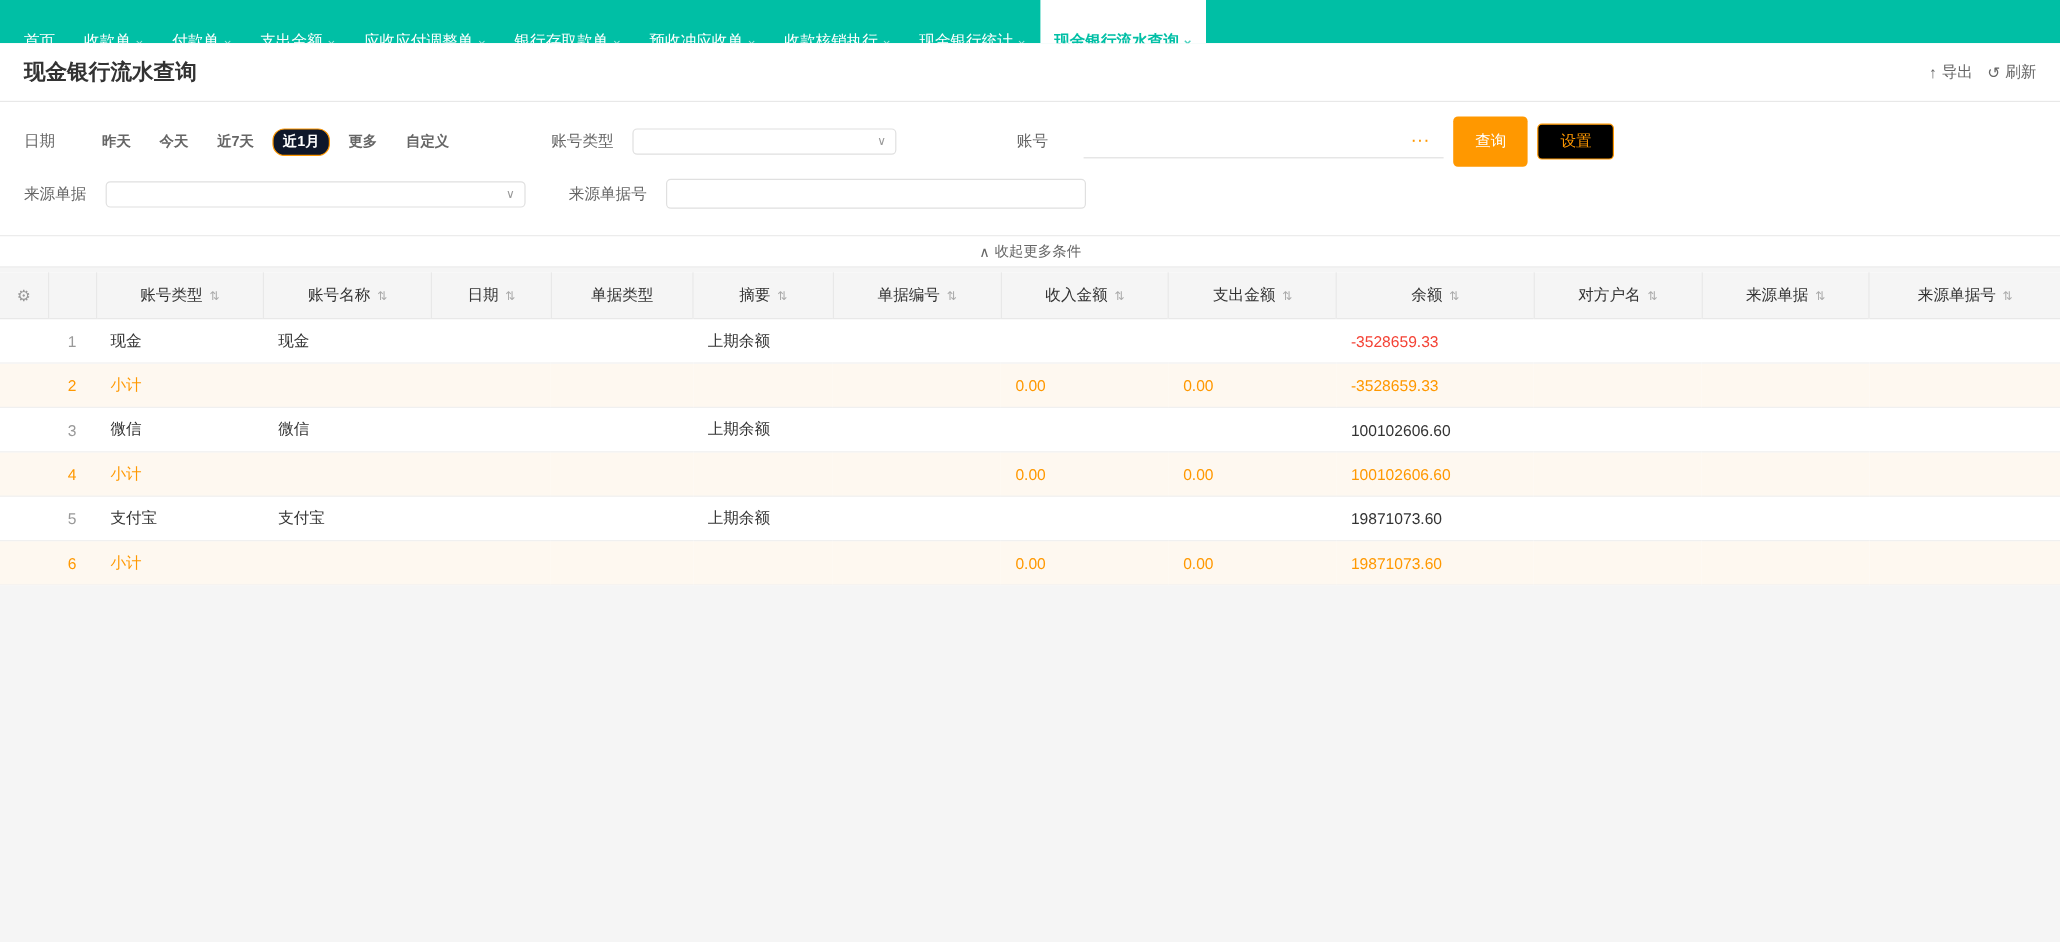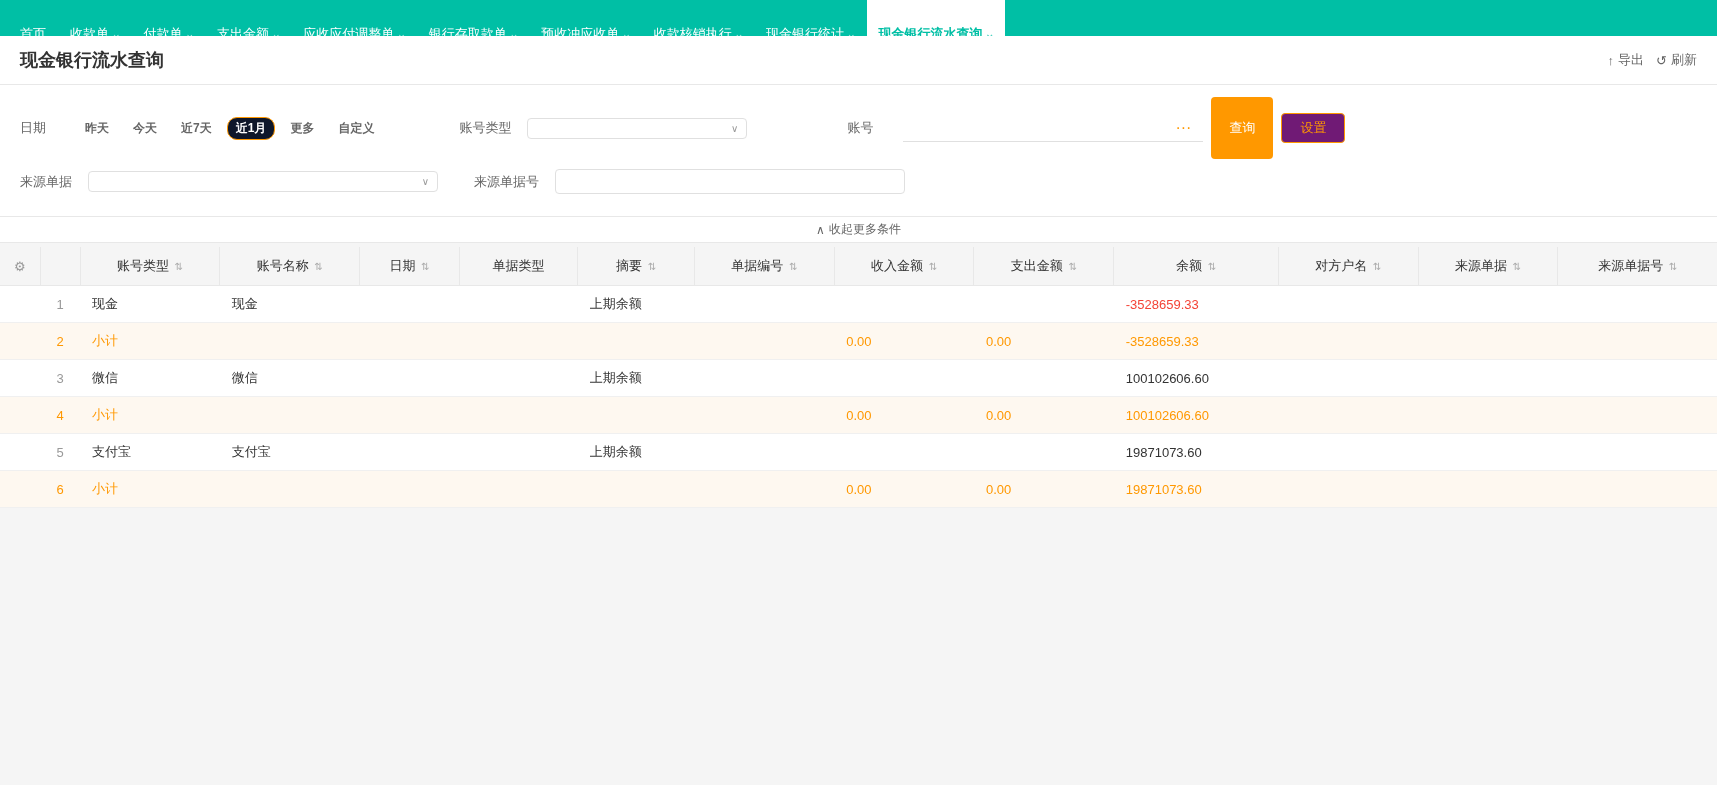--- a/index.html
+++ b/index.html
@@ -137,27 +137,27 @@
     .more-dots {
       color: #ff9800;
       font-size: 16px;
       cursor: pointer;
       margin-right: 4px;
     }
     .query-btn {
       background: #ff9800;
       color: #fff;
       border: none;
-      padding: 22px 18px;
+      padding: 12px 18px;
       border-radius: 4px;
       cursor: pointer;
       font-size: 13px;
     }
     .settings-btn {
-      background: #701a75;
+      background: #000000;
       color: #ff9800;
       border: 1px solid #ff9800;
       padding: 5px 18px;
       border-radius: 4px;
       cursor: pointer;
       font-size: 13px;
     }
     .collapse-bar {
       display: flex;
       align-items: center;

